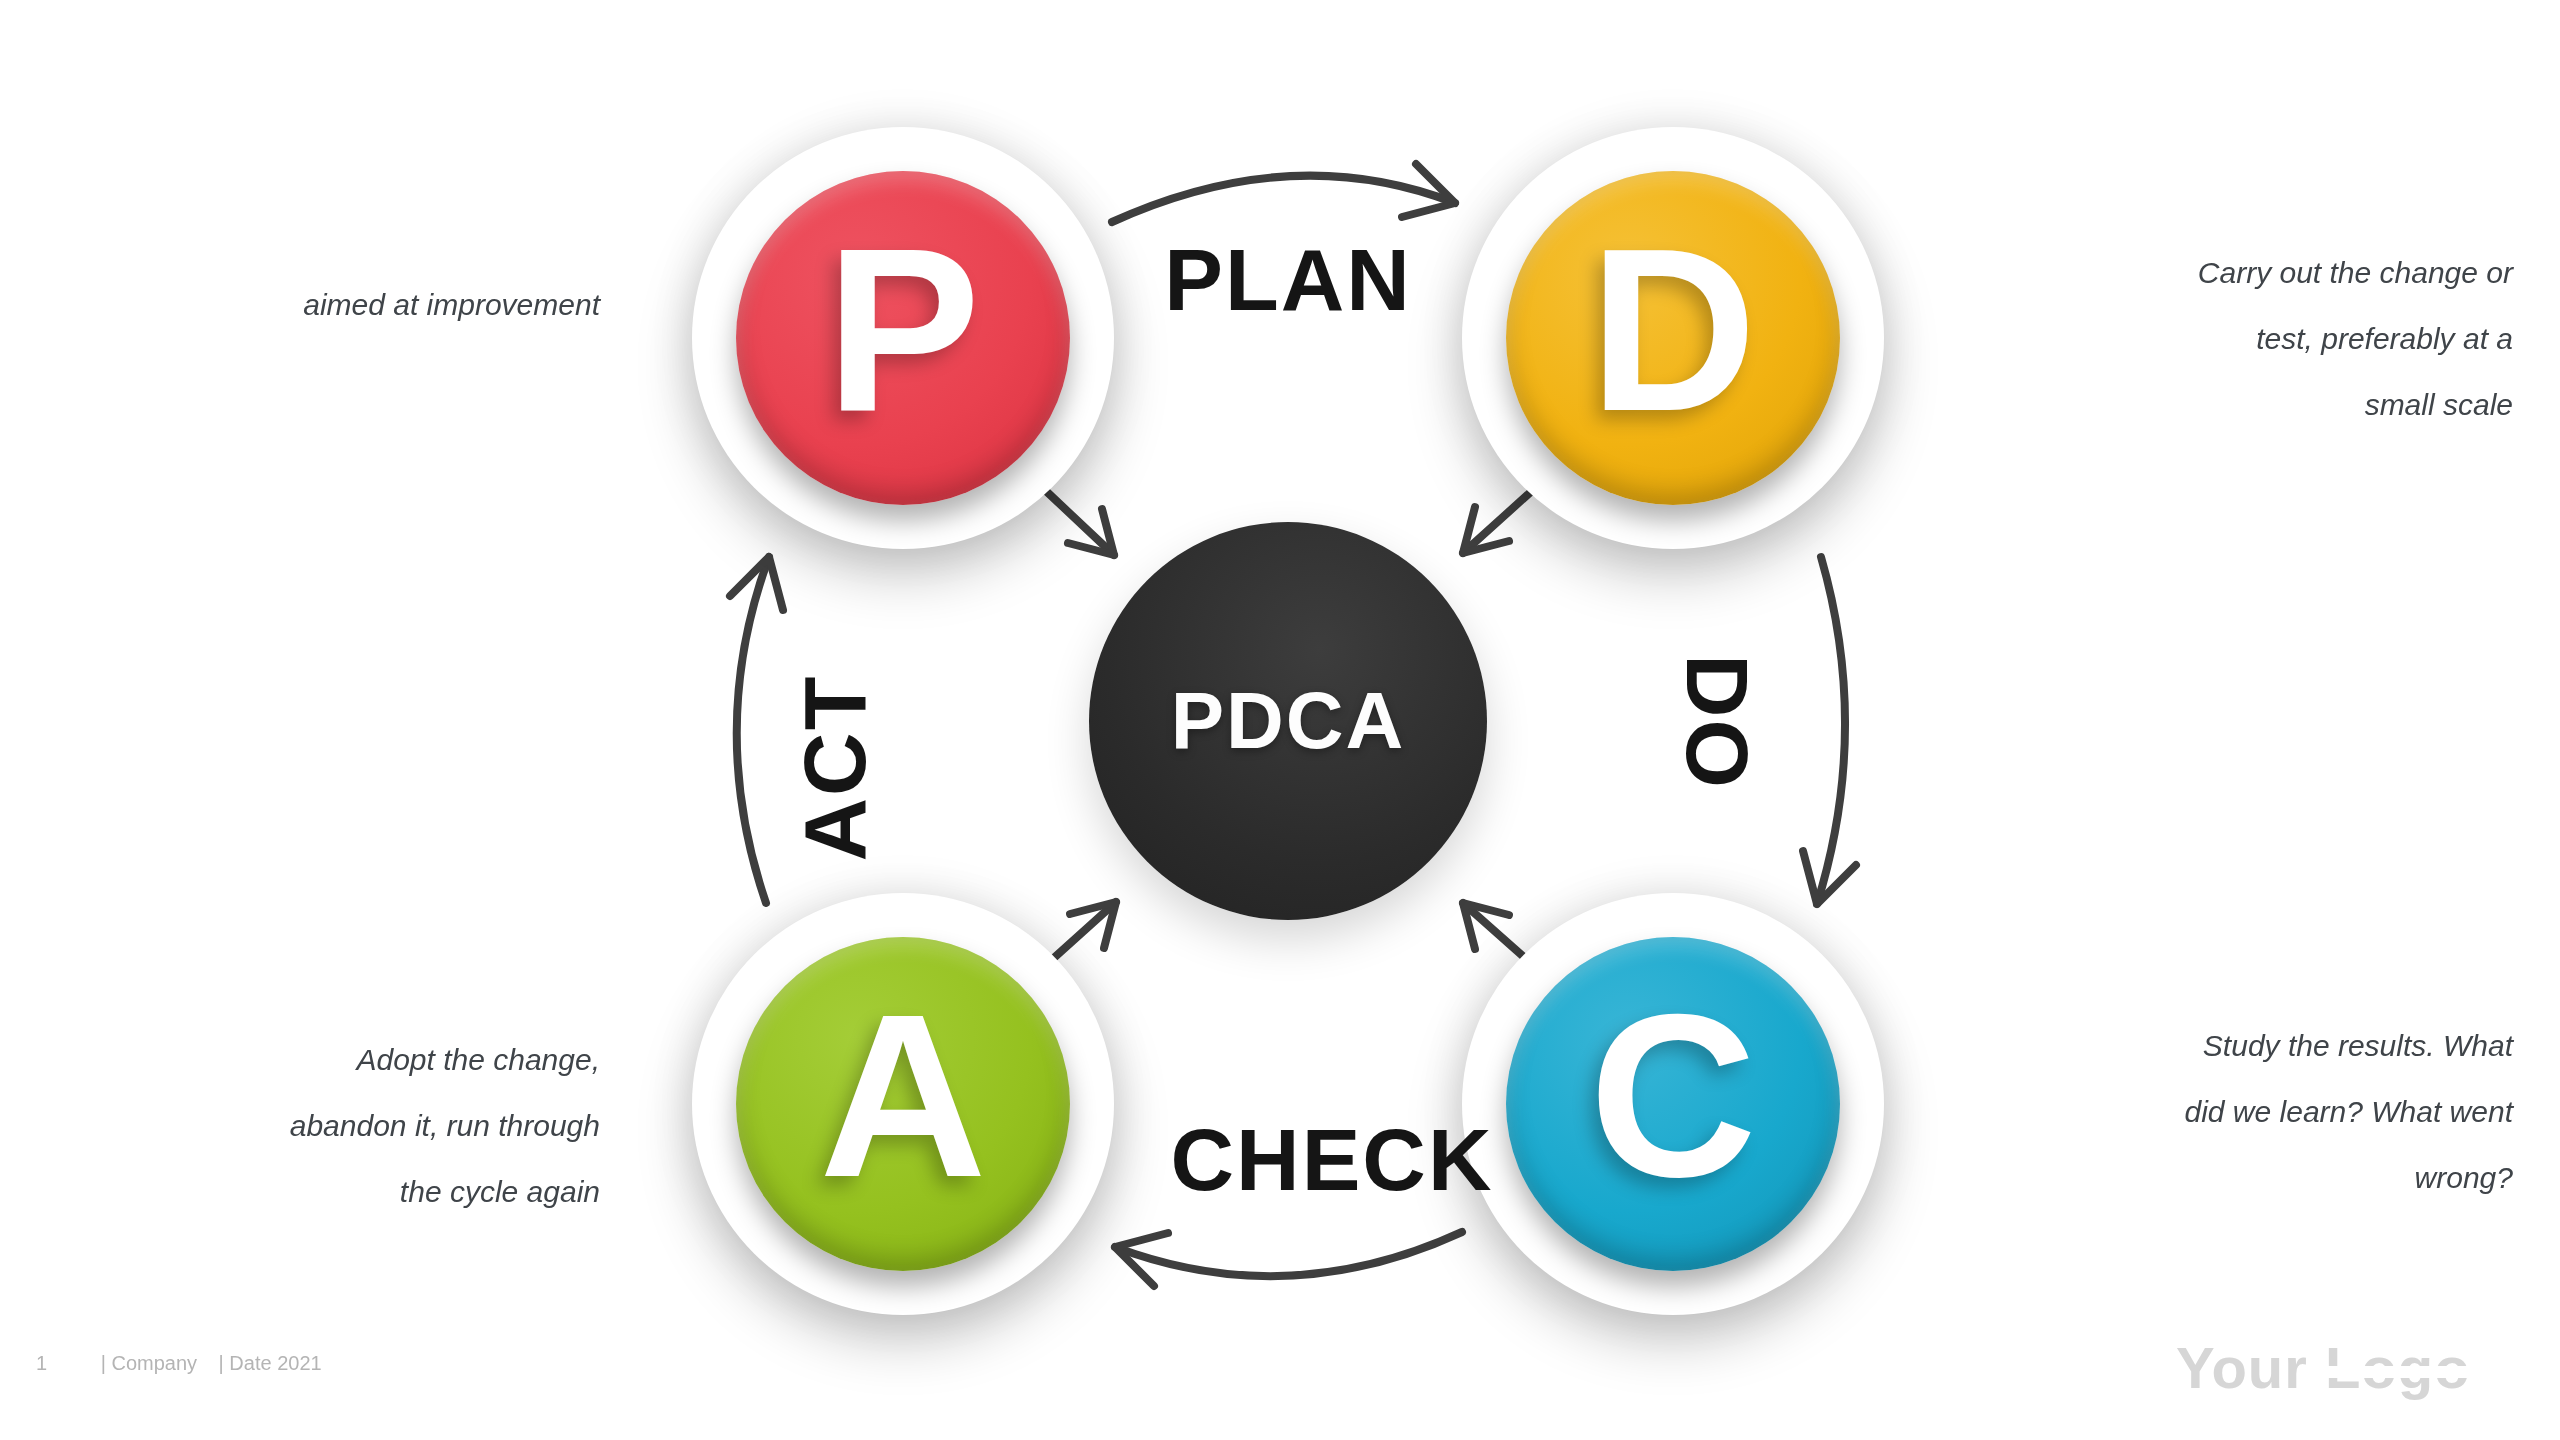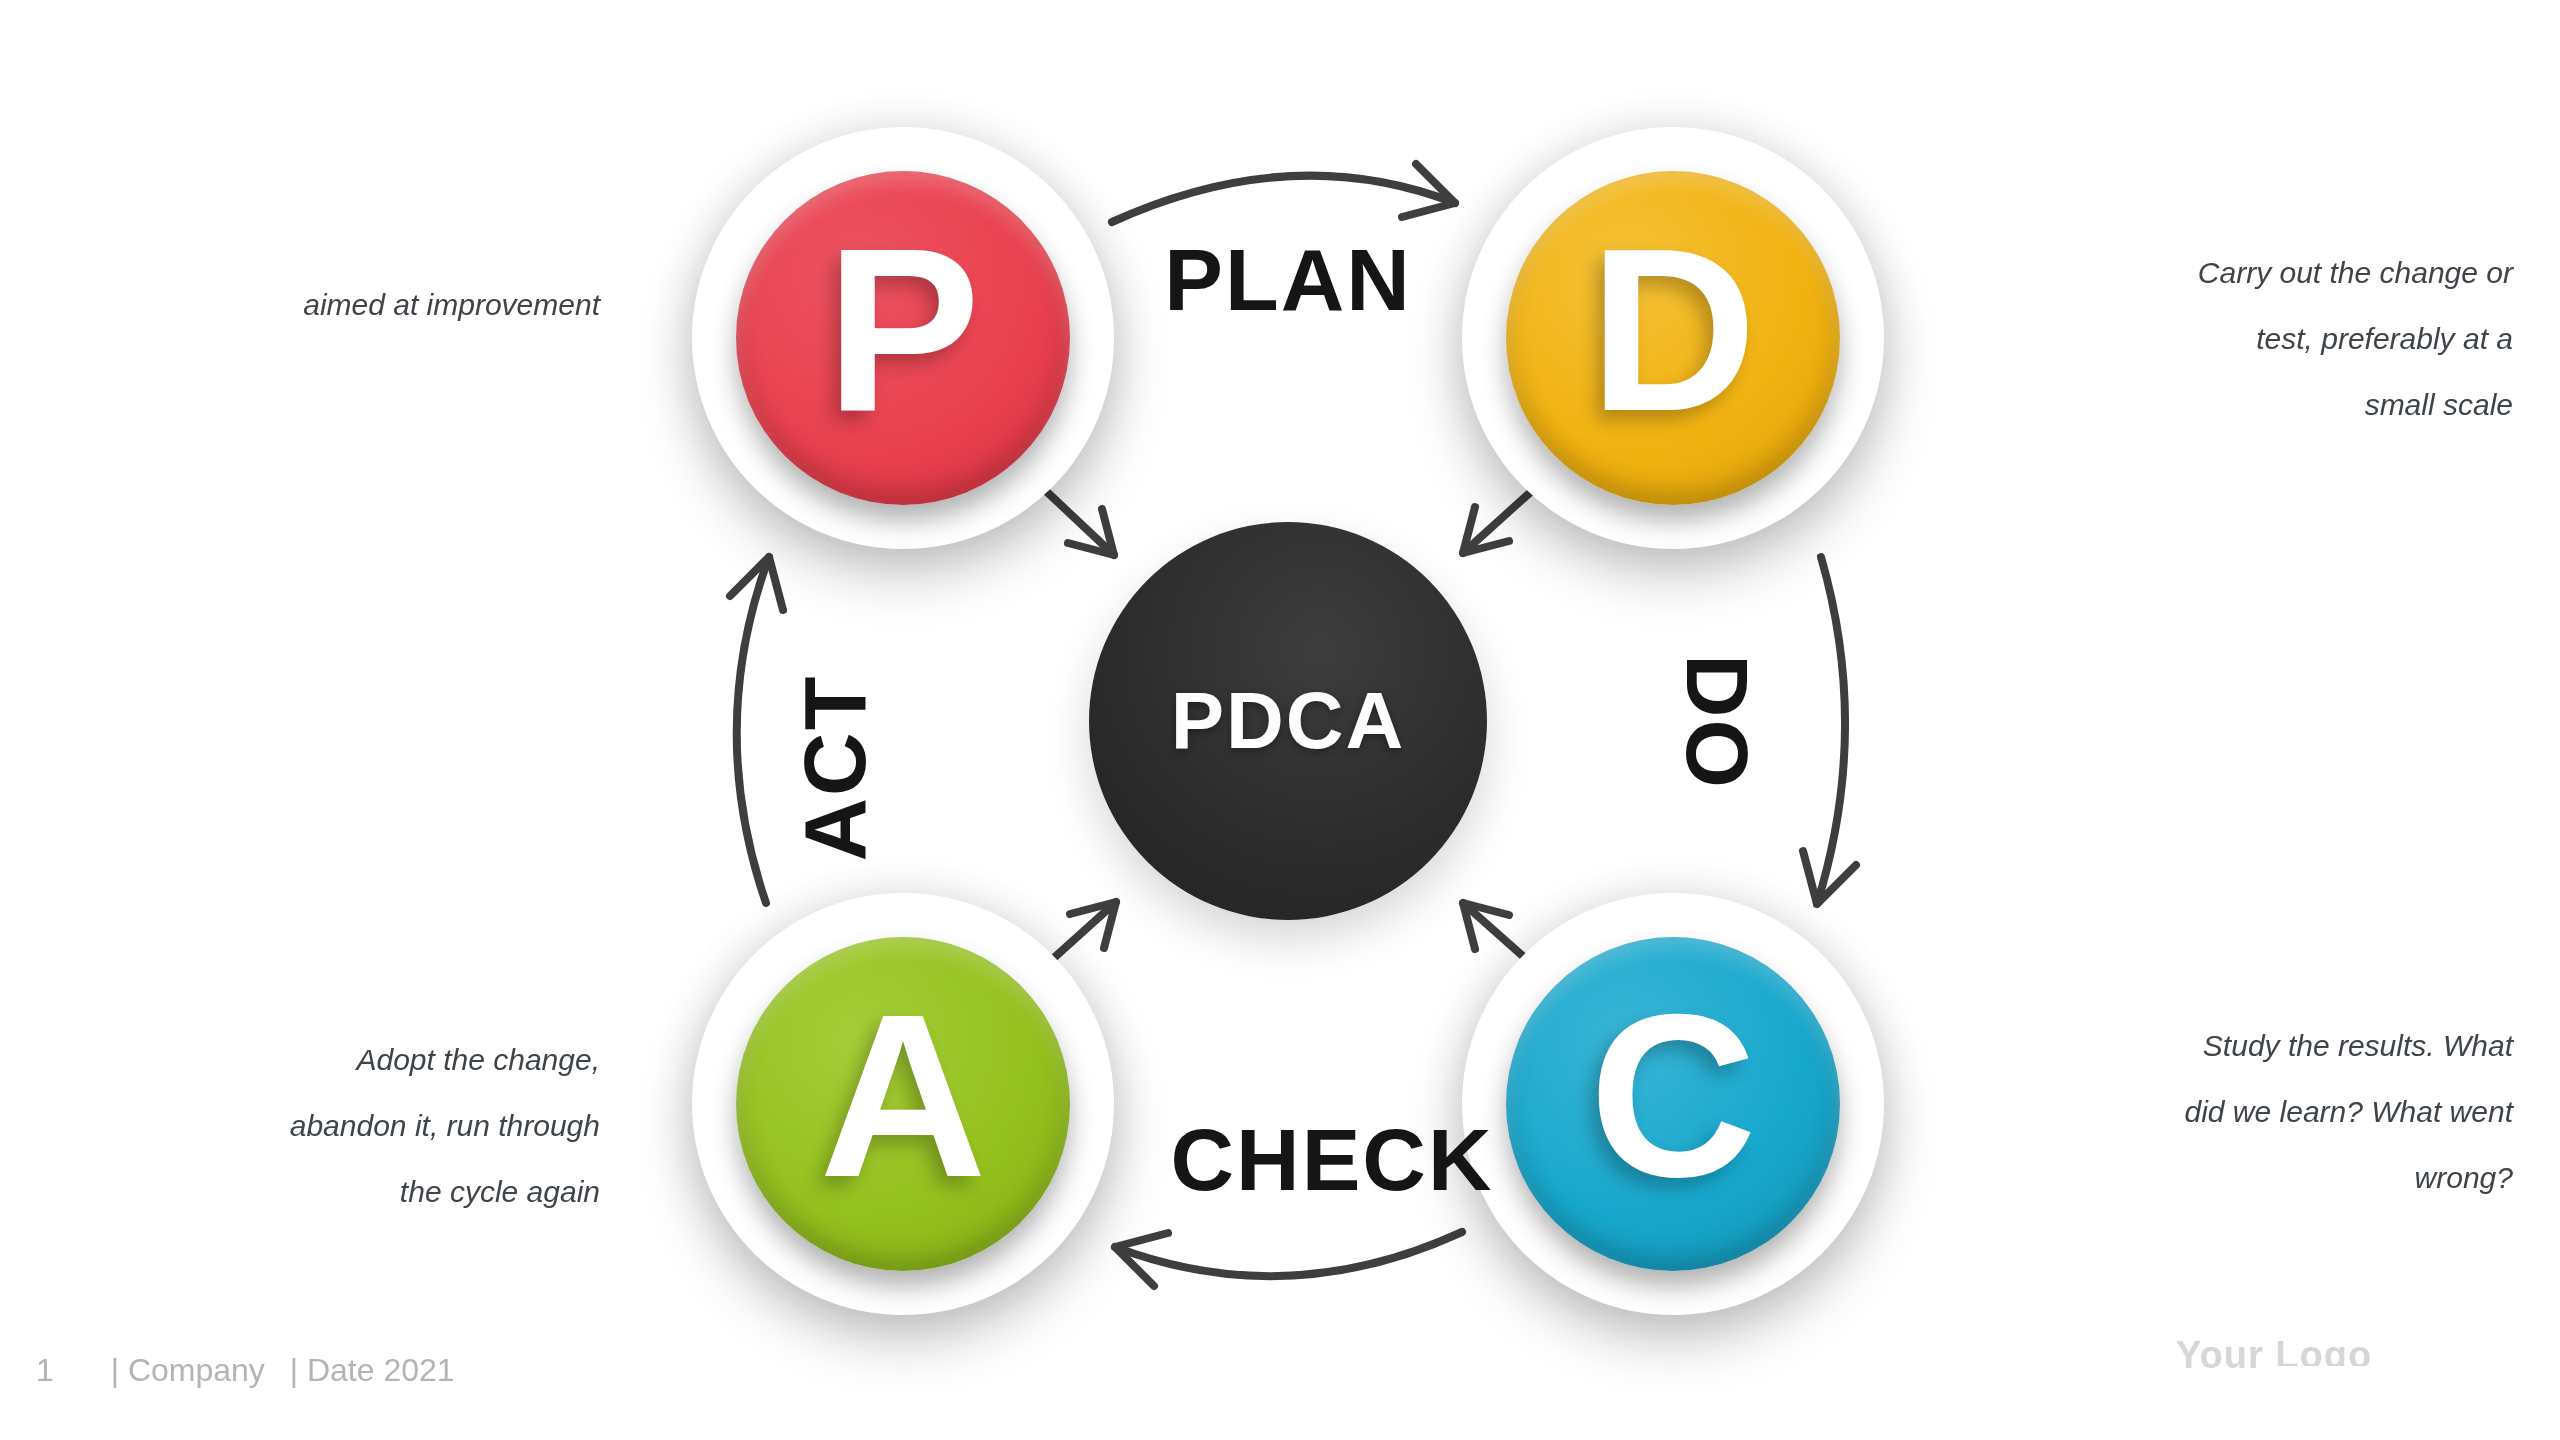--- a/index.html
+++ b/index.html
@@ -61,28 +61,28 @@
     line-height:66px;
   }
   .desc-left{text-align:right;left:40px;}
   .desc-right{text-align:right;left:1953px;}
   .desc-plan {top:272px;}
   .desc-do   {top:240px;}
   .desc-act  {top:1027px;}
   .desc-check{top:1013px;}
   
   .footer{
-    position:absolute;left:36px;top:1352px;font-size:32px;color:#b4b4b4;white-space:nowrap;
+    position:absolute;left:36px;top:1352px;font-size:20px;color:#b4b4b4;white-space:nowrap;
   }
   .footer .page-no{display:inline-block;}
   .footer .company{display:inline-block;margin-left:48px;}
   .footer .date{display:inline-block;margin-left:16px;}
   
   .logo{
-    position:absolute;left:2176px;top:1334px;font-size:38px;font-weight:700;color:#d6d6d6;
+    position:absolute;left:2176px;top:1334px;font-size:58px;font-weight:700;color:#d6d6d6;
     white-space:nowrap;letter-spacing:1px;
   }
   .logo .logo-word2{position:relative;display:inline-block;}
   .logo .logo-word2::after{
     content:"";position:absolute;left:-4px;right:-14px;top:32px;height:12px;background:#ffffff;
   }
 </style>
 </head>
 <body>
 

